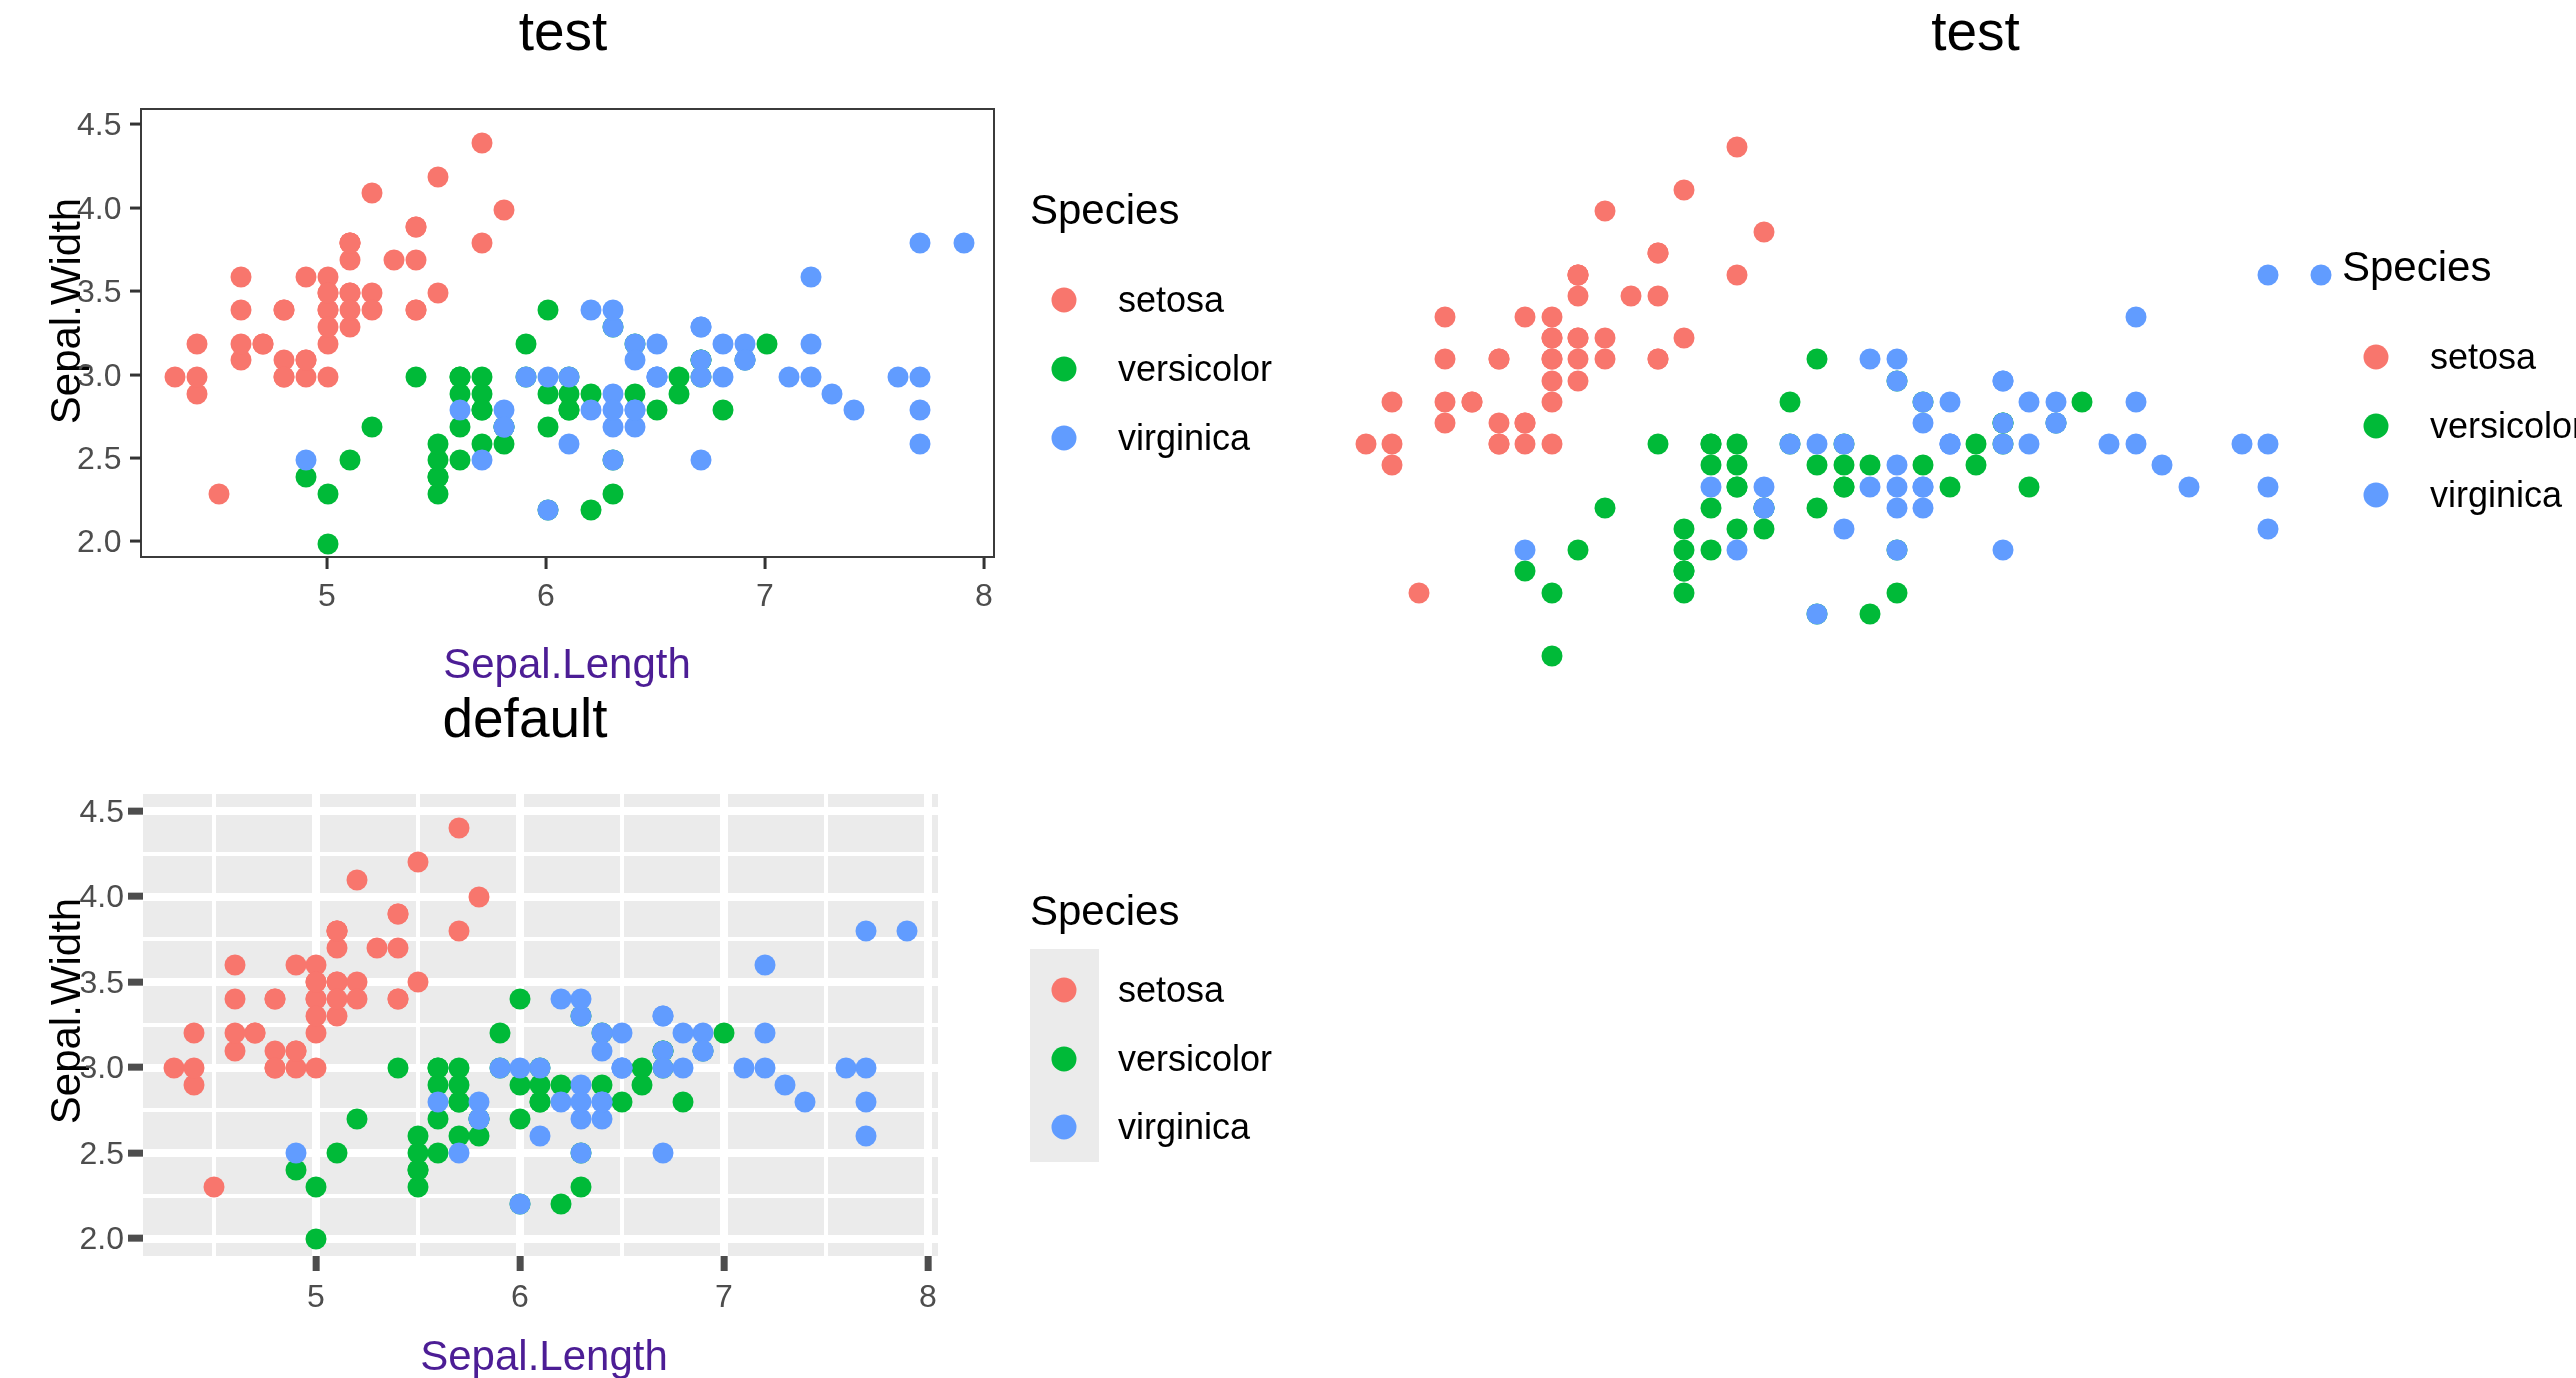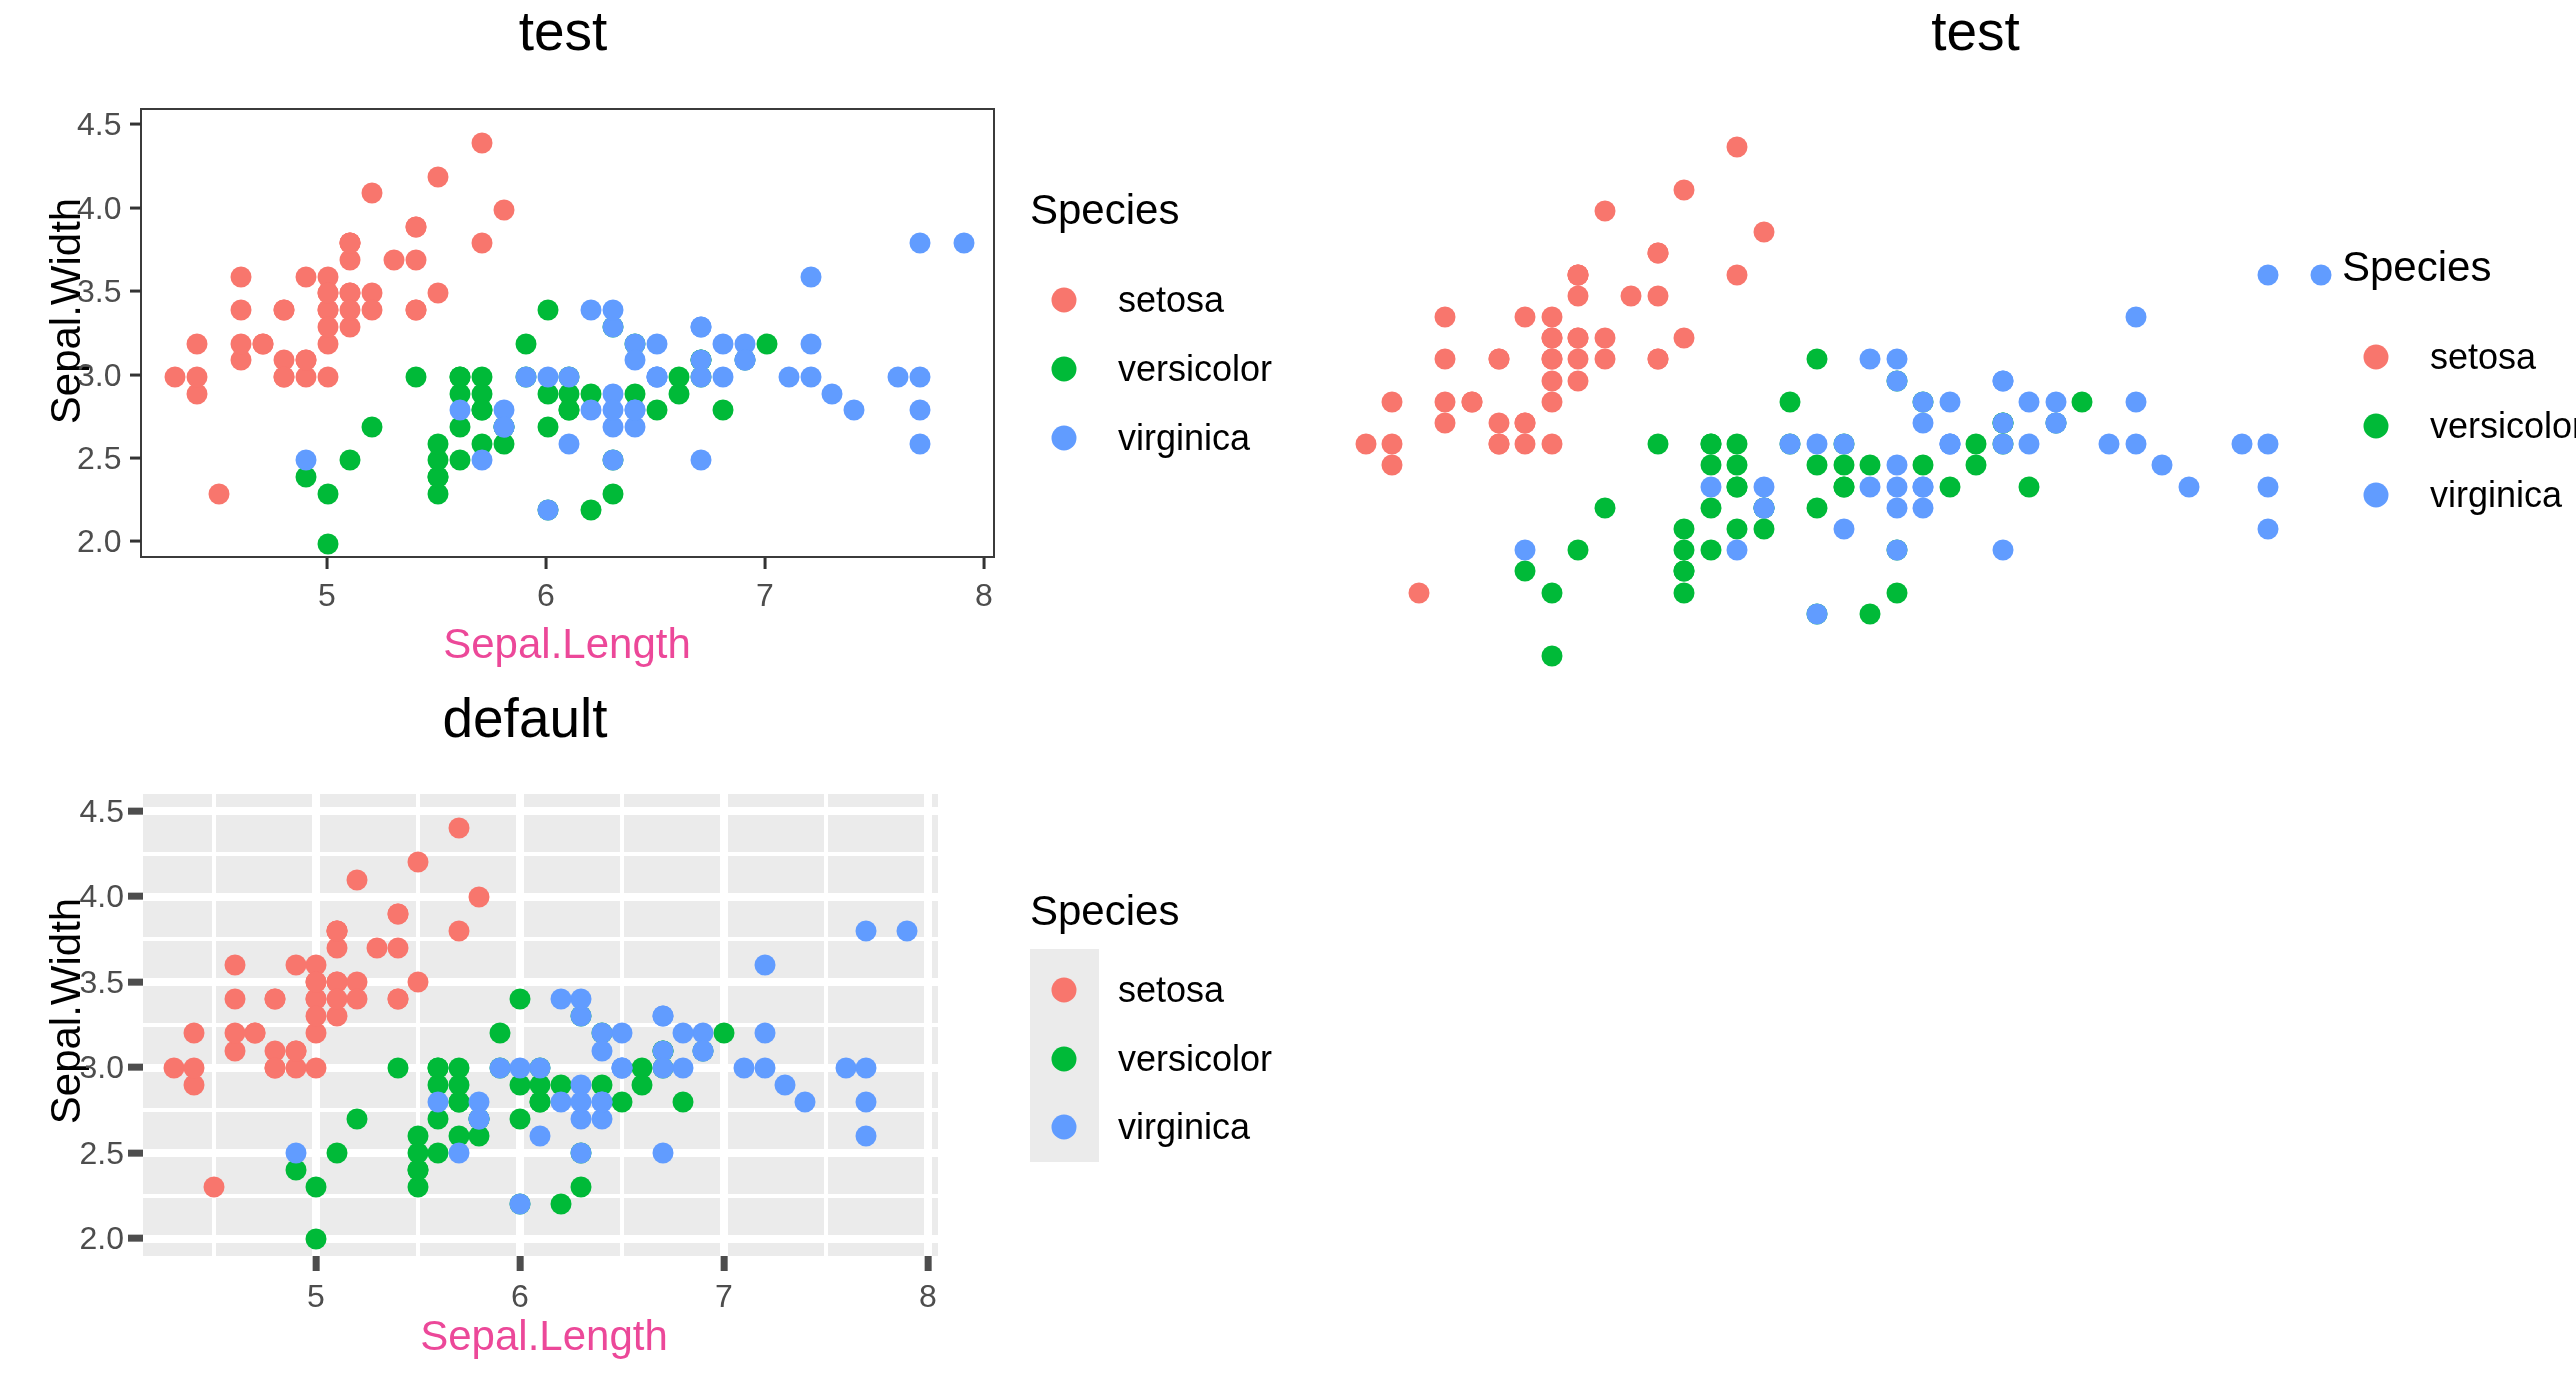--- a/index.html
+++ b/index.html
@@ -27,22 +27,22 @@
              white-space:nowrap;transform:translateY(-50%);}
   .xtick-lab{position:absolute;font-size:32px;color:#4d4d4d;text-align:center;
              white-space:nowrap;transform:translateX(-50%);}
   .tick-mark-y{position:absolute;background:#333333;height:2.9px;width:10.5px;
                transform:translateY(-50%);}
   .tick-mark-x{position:absolute;background:#333333;width:2.9px;height:10.5px;
                transform:translateX(-50%);}
   .tick-mark-y.fat{height:6.7px;width:15.3px;background:#4d4d4d;}
   .tick-mark-x.fat{width:6.7px;height:15.3px;background:#4d4d4d;}
 
-  .axlab-x{position:absolute;font-size:42px;color:#ec4899;text-align:center;
-           white-space:nowrap;transform:translateX(-50%);}
+  .axlab-x{position:absolute;font-size:42px;color:#4c1d95;text-align:center;
+           white-space:nowrap;transform:translateX(-50%);margin-top:20px;}
   .axlab-y{position:absolute;font-size:42px;color:#000;white-space:nowrap;
            transform-origin:0 0;transform:rotate(-90deg) translateX(-50%);}
 
   .legend{position:absolute;}
   .legend-title{position:absolute;font-size:42px;color:#000;white-space:nowrap;}
   .legend-keybg{position:absolute;background:#ebebeb;}
   .legend-dot{position:absolute;border-radius:50%;transform:translate(-50%,-50%);}
   .legend-lab{position:absolute;font-size:36px;color:#000;white-space:nowrap;
               transform:translateY(-50%);}
 </style>

